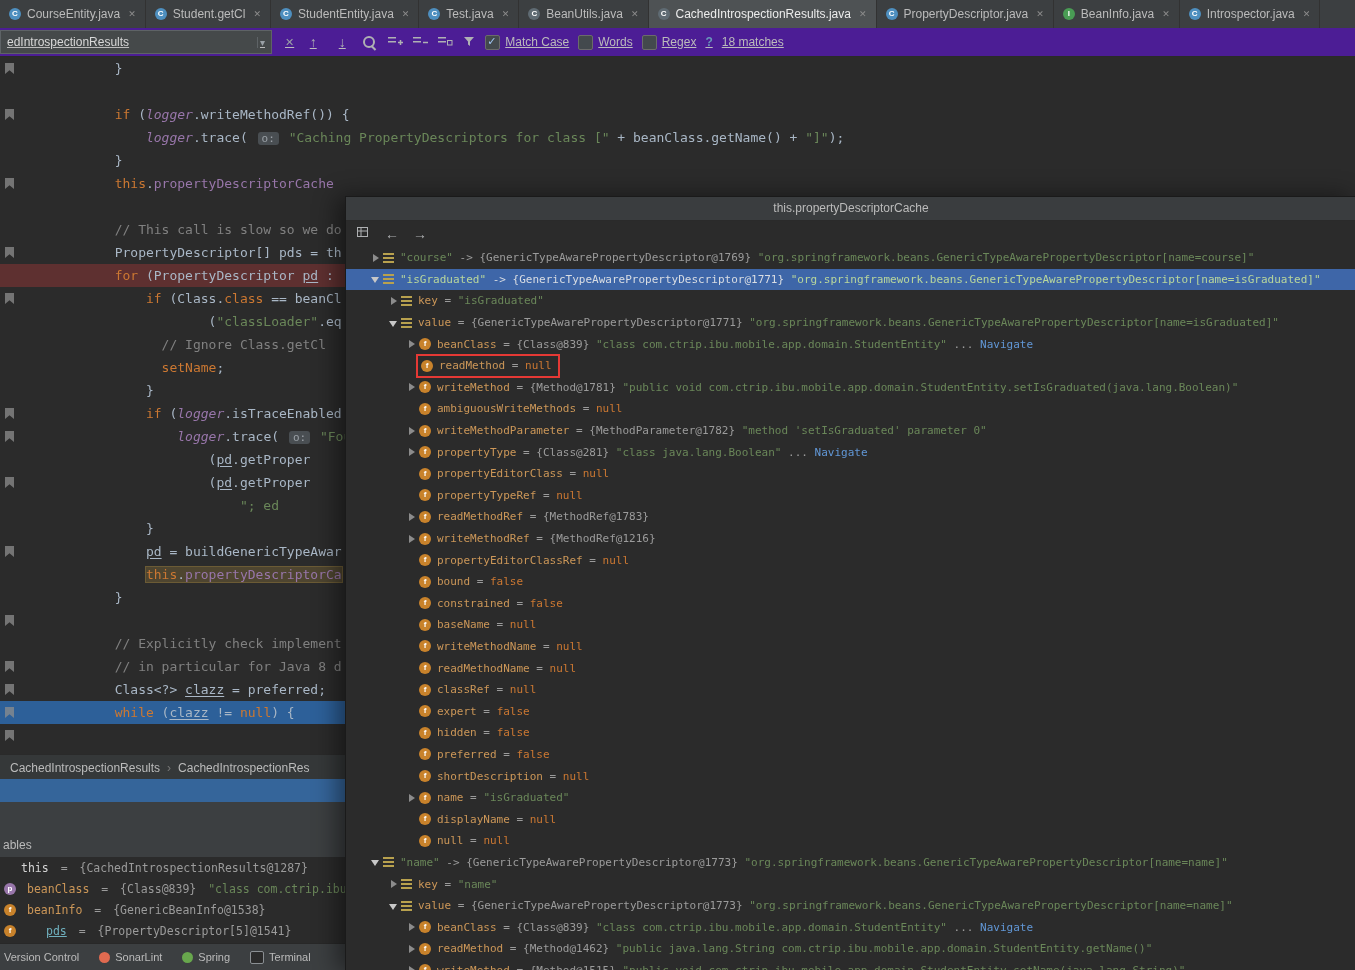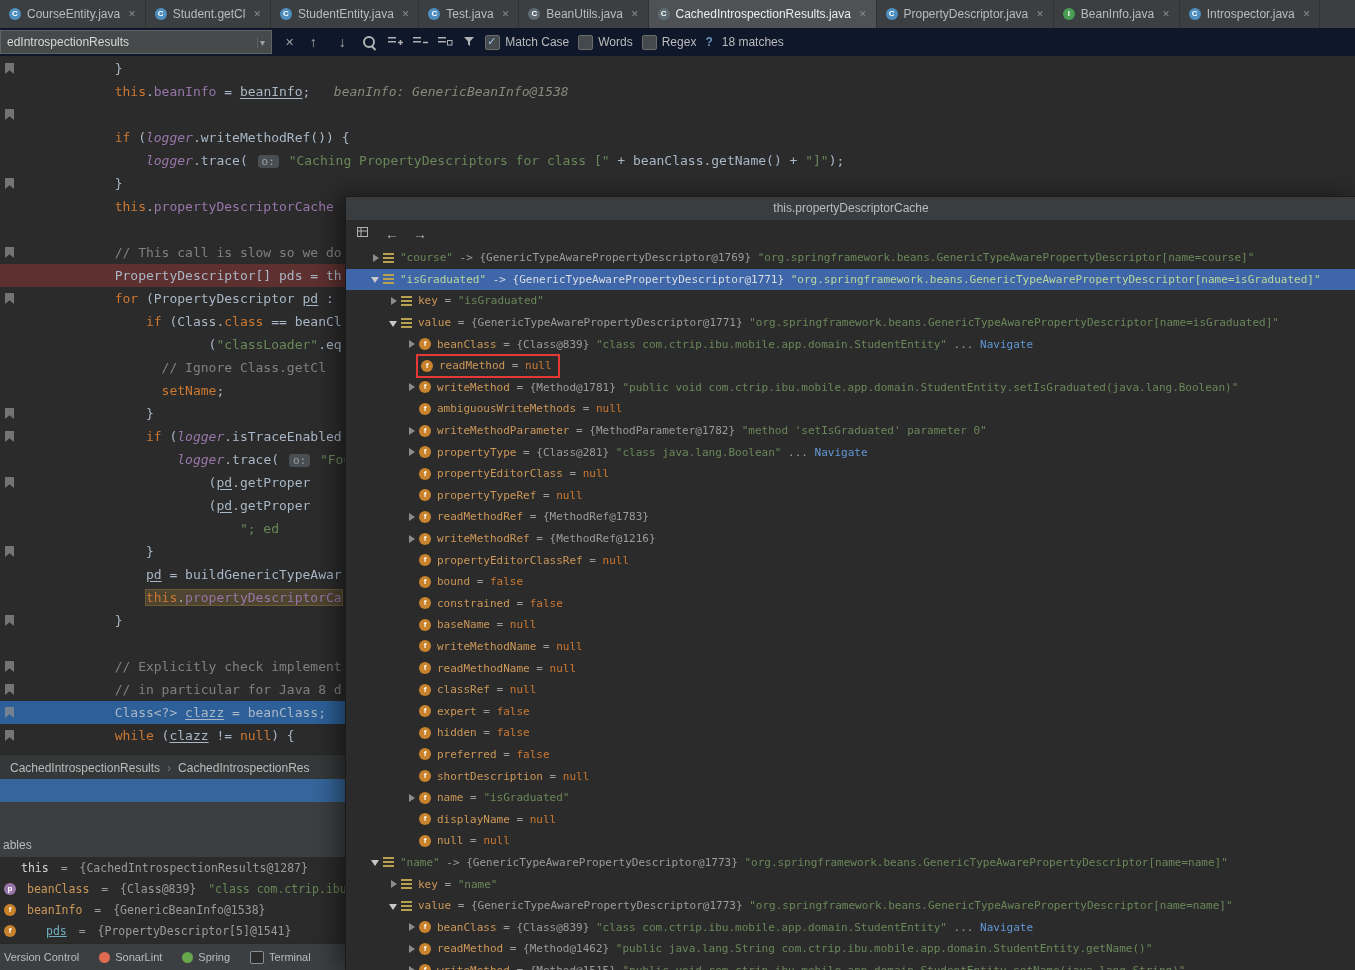--- a/index.html
+++ b/index.html
@@ -10,23 +10,23 @@
   #tabbar{position:absolute;top:0;left:0;right:0;height:28px;background:#3C3F41;
           display:flex;overflow:hidden;border-bottom:1px solid #323232;}
   .tab{display:flex;align-items:center;gap:6px;padding:0 9px;font-size:12px;color:#BBBBBB;
        border-right:1px solid #323232;flex-shrink:0;height:28px;}
   .tab.active{background:#4E5254;color:#ECECEC;}
   .tabic{width:12px;height:12px;border-radius:50%;color:#fff;font-size:8px;font-weight:bold;
          line-height:12px;text-align:center;flex-shrink:0;}
   .tabx{color:#8C8C8C;font-size:9px;margin-left:2px;}
 
   
-  #findbar{position:absolute;top:28px;left:0;right:0;height:28px;background:#0f172a;
+  #findbar{position:absolute;top:28px;left:0;right:0;height:28px;background:#4c1d95;
            border-bottom:1px solid #2A2A2A;display:flex;align-items:center;gap:9px;
-           padding:0 0 0 0;font-size:12px;color:#BBBBBB;}
+           padding:0 0 0 0;font-size:12px;color:#BBBBBB;text-decoration:underline;}
   .search-field{width:262px;height:22px;background:#45494A;border:1px solid #5E6366;
                 display:flex;align-items:center;padding:0 4px;margin-left:0;}
   .search-field input{flex:1;background:transparent;border:none;outline:none;color:#D8D8D8;
                 font-size:12px;font-family:"Liberation Sans",sans-serif;min-width:0;}
   .sf-hist{color:#9AA0A6;font-size:10px;padding:0 2px;border-left:1px solid #5E6366;}
   .fb-x{color:#9AA0A6;font-size:11px;margin-left:4px;}
   .fb-btn{width:20px;text-align:center;color:#AFB1B3;font-size:14px;line-height:20px;}
   .mag-ic{position:relative;width:17px;height:17px;display:inline-block;}
   .mag-ic::before{content:'';position:absolute;left:2px;top:2px;width:8px;height:8px;
                   border:2px solid #AFB1B3;border-radius:50%;}
@@ -241,21 +241,20 @@
         <div class="gmark" style="top: 420px;"></div>
         <div class="gmark" style="top: 489px;"></div>
         <div class="gmark" style="top: 558px;"></div>
         <div class="gmark" style="top: 604px;"></div>
         <div class="gmark" style="top: 627px;"></div>
         <div class="gmark" style="top: 650px;"></div>
         <div class="gmark" style="top: 673px;"></div>
       </div>
     <div id="code">
         <div class="cl"><span class="sg-p">  }</span></div>
-        <div class="cl"><span class="sg-k">  this</span><span class="sg-p">.</span><span class="sg-f">beanInfo</span><span class="sg-p"> = </span><span class="sg-u">beanInfo</span><span class="sg-p">;</span><span class="sg-h">   beanInfo: GenericBeanInfo@1538</span></div>
         <div class="cl"></div>
         <div class="cl"><span class="sg-k">  if</span><span class="sg-p"> (</span><span class="sg-fi">logger</span><span class="sg-p">.writeMethodRef()) {</span></div>
         <div class="cl"><span class="sg-p">      </span><span class="sg-fi">logger</span><span class="sg-p">.trace( </span><span class="sg-hb">o:</span><span class="sg-s"> "Caching PropertyDescriptors for class ["</span><span class="sg-p"> + beanClass.getName() + </span><span class="sg-s">"]"</span><span class="sg-p">);</span></div>
         <div class="cl"><span class="sg-p">  }</span></div>
         <div class="cl"><span class="sg-k">  this</span><span class="sg-p">.</span><span class="sg-f">propertyDescriptorCache</span></div>
         <div class="cl"></div>
         <div class="cl"><span class="sg-c">  // This call is slow so we do</span></div>
         <div class="cl"><span class="sg-p">  PropertyDescriptor[] pds = th</span></div>
         <div class="cl"><span class="sg-k">  for</span><span class="sg-p"> (PropertyDescriptor </span><span class="sg-u">pd</span><span class="sg-p"> :</span></div>
         <div class="cl"><span class="sg-k">      if</span><span class="sg-p"> (Class.</span><span class="sg-k">class</span><span class="sg-p"> == beanCl</span></div>
@@ -268,21 +267,21 @@
         <div class="cl"><span class="sg-p">              (</span><span class="sg-u">pd</span><span class="sg-p">.getProper</span></div>
         <div class="cl"><span class="sg-p">              (</span><span class="sg-u">pd</span><span class="sg-p">.getProper</span></div>
         <div class="cl"><span class="sg-s">                  "; ed</span></div>
         <div class="cl"><span class="sg-p">      }</span></div>
         <div class="cl"><span class="sg-p">      </span><span class="sg-u">pd</span><span class="sg-p"> = buildGenericTypeAwar</span></div>
         <div class="cl"><span class="sg-p">      </span><span class="mhl"><span class="sg-k">this</span><span class="sg-p">.</span><span class="sg-f">propertyDescriptorCa</span></span></div>
         <div class="cl"><span class="sg-p">  }</span></div>
         <div class="cl"></div>
         <div class="cl"><span class="sg-c">  // Explicitly check implement</span></div>
         <div class="cl"><span class="sg-c">  // in particular for Java 8 d</span></div>
-        <div class="cl"><span class="sg-p">  Class&lt;?&gt; </span><span class="sg-u">clazz</span><span class="sg-p"> = beanClass;</span></div>
+        <div class="cl"><span class="sg-p">  Class&lt;?&gt; </span><span class="sg-u">clazz</span><span class="sg-p"> = preferred;</span></div>
         <div class="cl"><span class="sg-k">  while</span><span class="sg-p"> (</span><span class="sg-u">clazz</span><span class="sg-p"> != </span><span class="sg-k">null</span><span class="sg-p">) {</span></div>
       </div>
   </div>
 
   <div id="breadcrumbs">
     <span>CachedIntrospectionResults</span>
     <span class="bc-sep">›</span>
     <span>CachedIntrospectionRes</span>
   </div>
 

